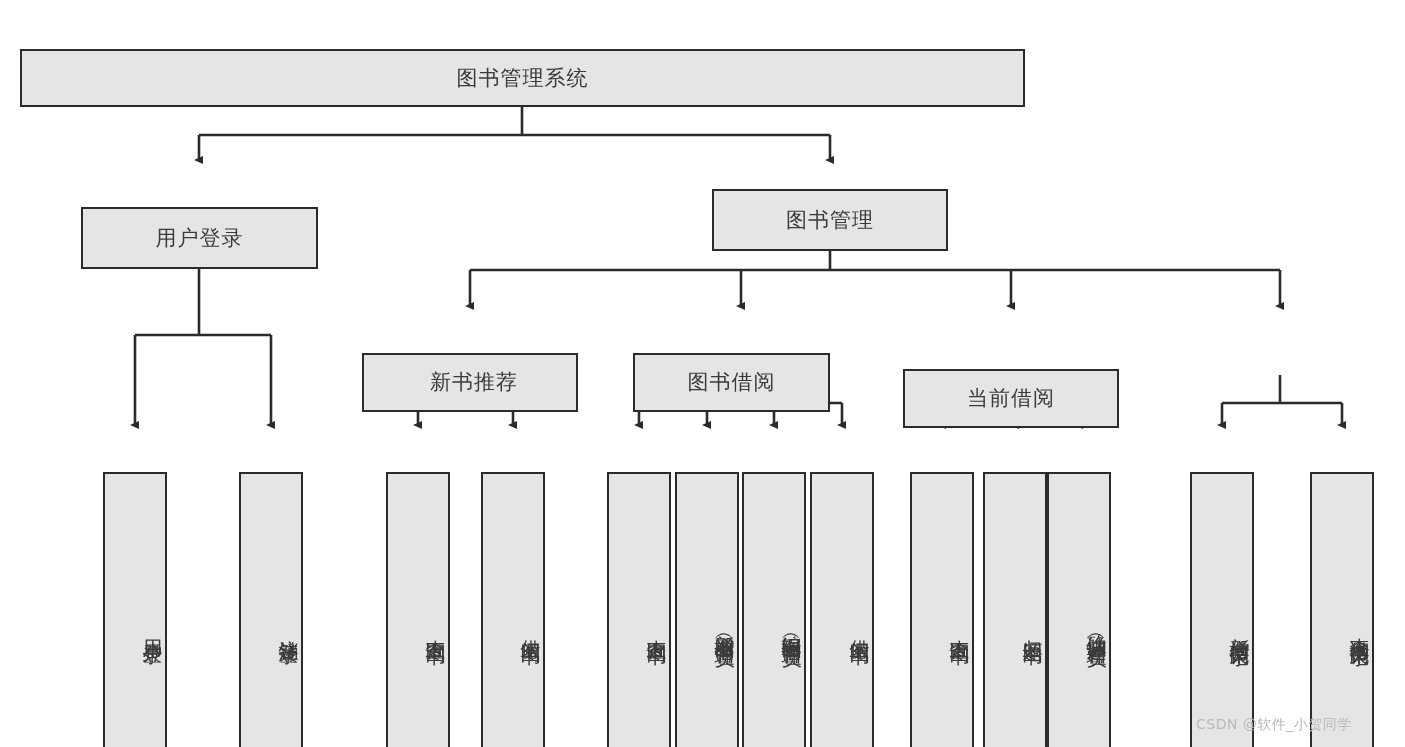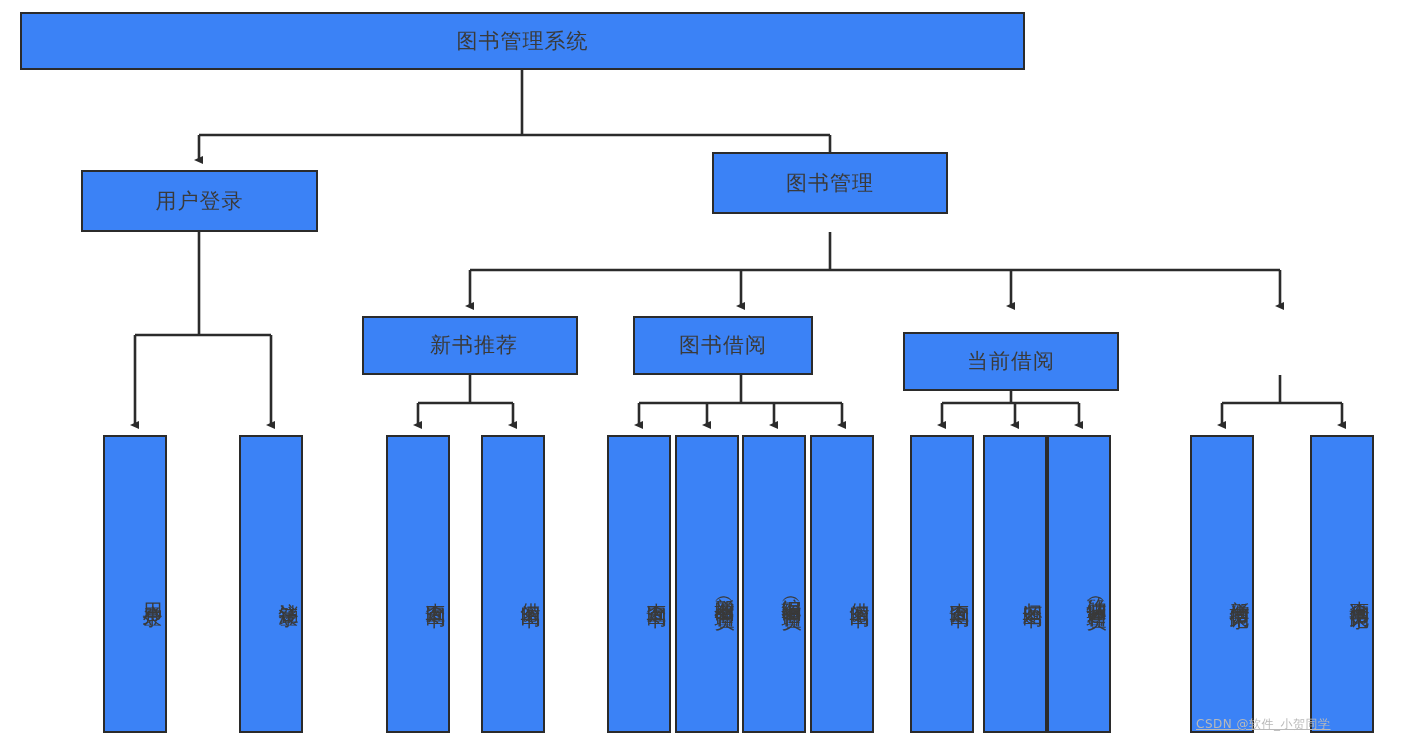--- a/index.html
+++ b/index.html
@@ -9,25 +9,26 @@
     position:relative;
     width:1405px;
     height:747px;
     background:#ffffff;
     overflow:hidden;
   }
   .node{
     position:absolute;
     box-sizing:border-box;
     border:2px solid #2b2b2b;
-    background:#3b82f6;
+    background:#e5e5e5;
     display:flex;
     align-items:center;
     justify-content:center;
     color:#3a3a3a;
+    margin-top:37px;
   }
   .node.h{
     font-size:21px;
     letter-spacing:1px;
     line-height:1;
   }
   .node.v{
     writing-mode:vertical-rl;
     text-orientation:upright;
     font-size:20px;
@@ -46,26 +47,25 @@
   .root{font-size:22px;}
   svg.links{
     position:absolute;
     left:0; top:0;
     width:1405px;
     height:747px;
     pointer-events:none;
   }
   .wm{
     position:absolute;
-    font-size:12px;
+    font-size:14px;
     color:#b9b9b9;
     letter-spacing:0.5px;
     white-space:nowrap;
     font-family:"DejaVu Sans","Liberation Sans",sans-serif;
-    text-decoration:underline;
   }
 </style>
 </head>
 <body>
 
 <div id="canvas">
 
   <svg class="links" viewBox="0 0 1405 747" xmlns="http://www.w3.org/2000/svg">
     <defs>
       <marker id="arrow" markerWidth="10" markerHeight="10" refX="5" refY="5" orient="auto" markerUnits="userSpaceOnUse">
@@ -123,21 +123,21 @@
   <div class="node h" style="left: 81px; top: 170px; width: 237px; height: 62px;">
     <span>用户登录</span>
   </div>
   <div class="node h" style="left: 712px; top: 152px; width: 236px; height: 62px;">
     <span>图书管理</span>
   </div>
 
   <div class="node h" style="left: 362px; top: 316px; width: 216px; height: 59px; padding-left: 8px;">
     <span>新书推荐</span>
   </div>
-  <div class="node h" style="left: 633px; top: 316px; width: 180px; height: 59px;">
+  <div class="node h" style="left: 633px; top: 316px; width: 197px; height: 59px;">
     <span>图书借阅</span>
   </div>
   <div class="node h" style="left: 903px; top: 332px; width: 216px; height: 59px;">
     <span>当前借阅</span>
   </div>
 
   <div class="node v" style="left: 103px; top: 435px; width: 64px; height: 298px;">
     <span class="vtext">用户登录</span>
   </div>
   <div class="node v" style="left: 239px; top: 435px; width: 64px; height: 298px;">

